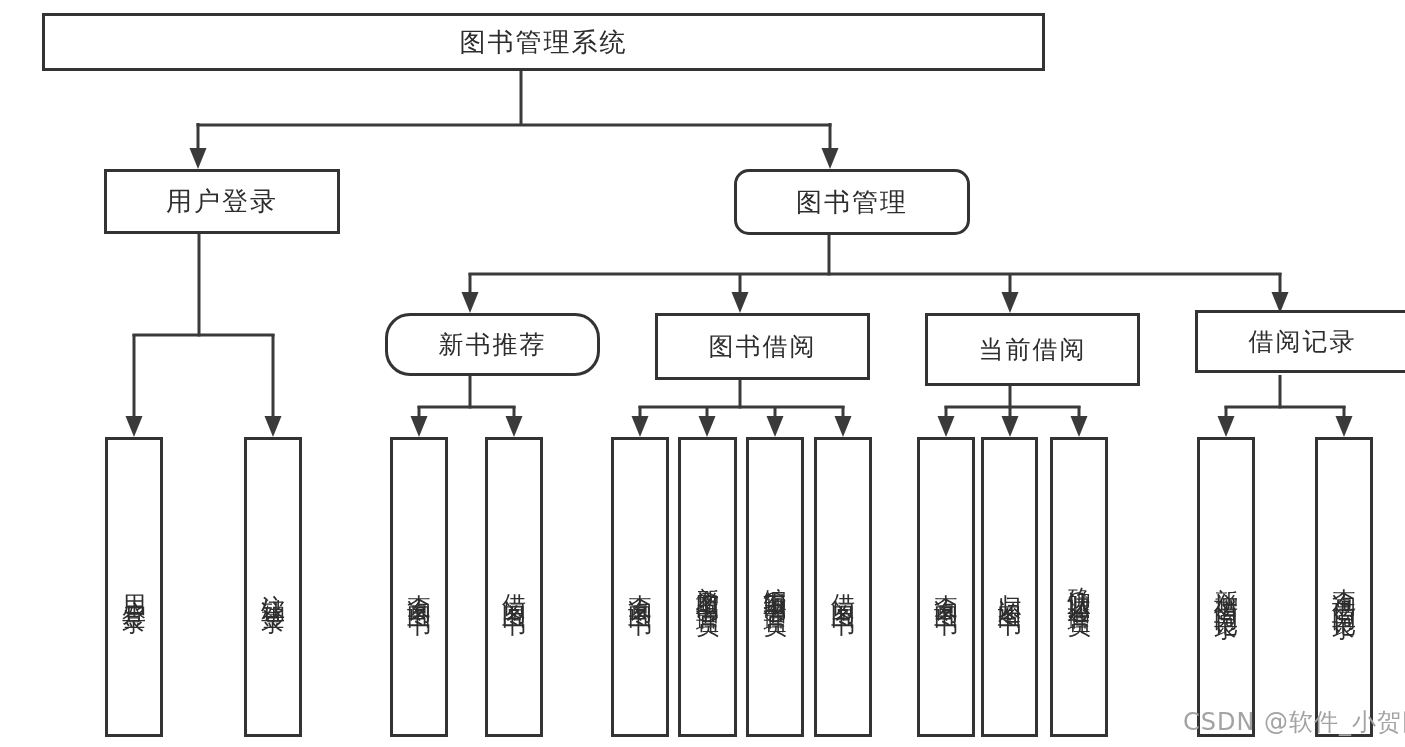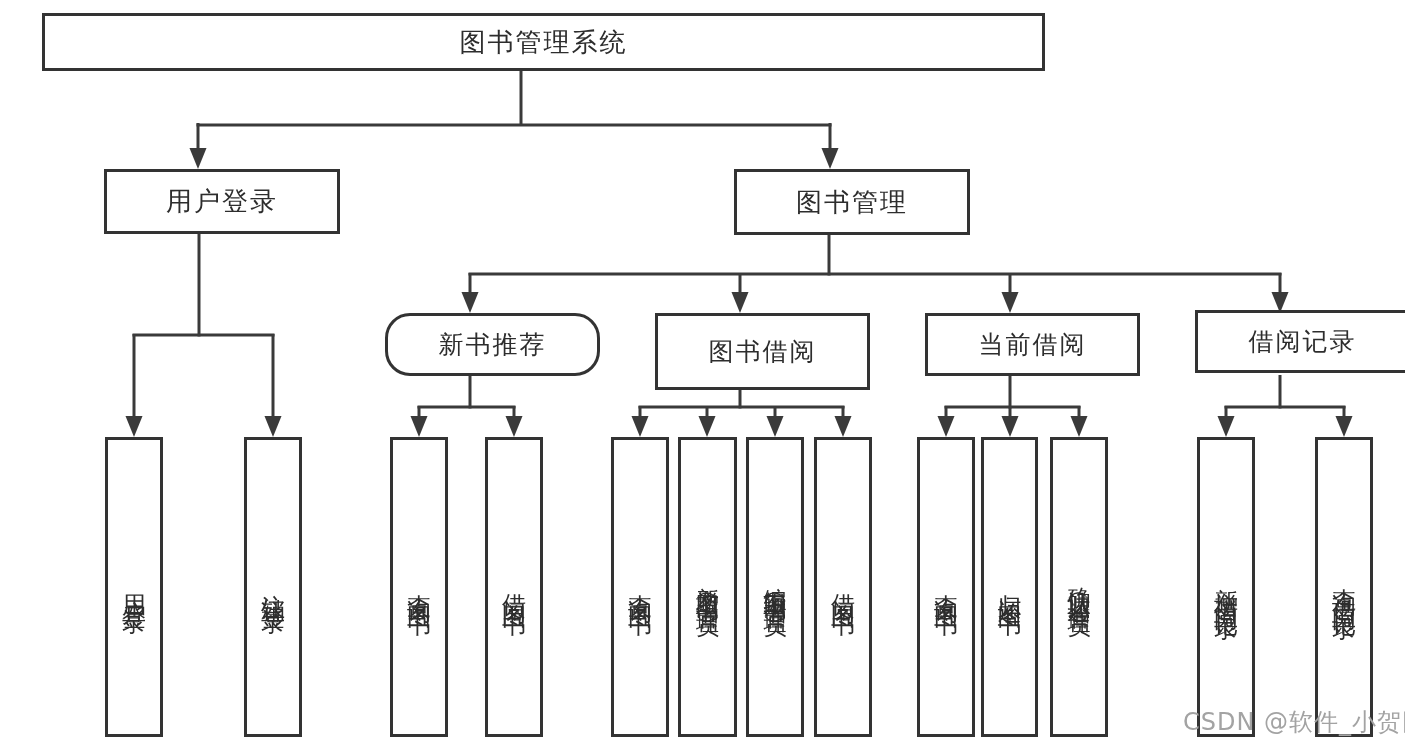--- a/index.html
+++ b/index.html
@@ -125,31 +125,31 @@
     <polygon points="1335.5,416 1352.5,416 1344,437"></polygon>
   </svg>
 
   <div class="node hbox" style="left:20px; top:13px; width:1003px; height:58px;">
     <span>图书管理系统</span>
   </div>
 
   <div class="node hbox" style="left:82px; top:169px; width:236px; height:65px;">
     <span>用户登录</span>
   </div>
-  <div class="node hbox" style="left:712px; top:169px; width:236px; height:66px;">
+  <div class="node hbox" style="left:712px; top:169px; width:236px; height:66px;border-radius:15px;">
     <span>图书管理</span>
   </div>
 
   <div class="node hbox" style="left:363px; top:313px; width:215px; height:63px; font-size:25px;border-radius:25px;">
     <span>新书推荐</span>
   </div>
-  <div class="node hbox" style="left:633px; top:313px; width:215px; height:77px; font-size:25px;">
+  <div class="node hbox" style="left:633px; top:313px; width:215px; height:67px; font-size:25px;">
     <span>图书借阅</span>
   </div>
-  <div class="node hbox" style="left:903px; top:313px; width:215px; height:63px; font-size:25px;">
+  <div class="node hbox" style="left:903px; top:313px; width:215px; height:73px; font-size:25px;">
     <span>当前借阅</span>
   </div>
   <div class="node hbox" style="left:1173px; top:310px; width:215px; height:63px; font-size:25px;text-align:right;">
     <span>借阅记录</span>
   </div>
 
   <div class="node vbox" style="left:105px; width:58px;">
     <span>用户登录</span>
   </div>
   <div class="node vbox" style="left:244px; width:58px;">

